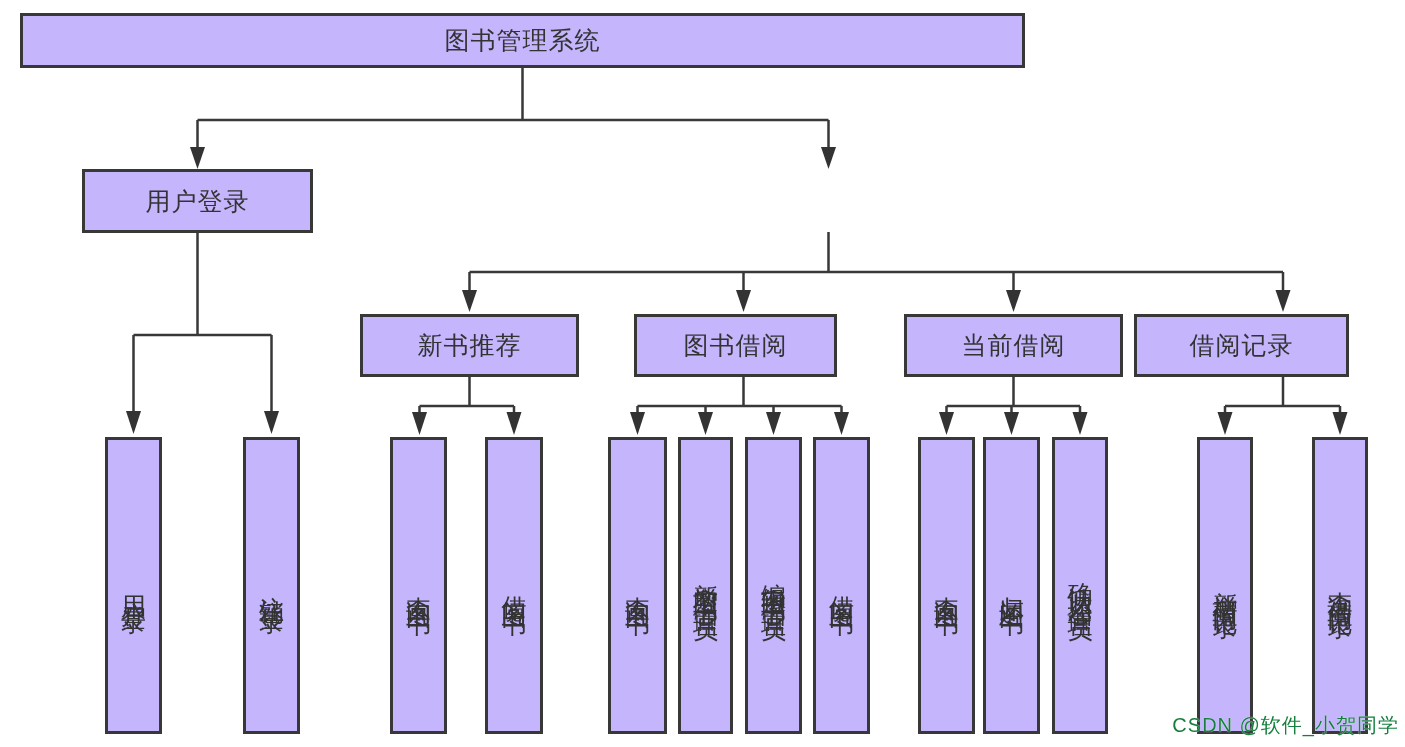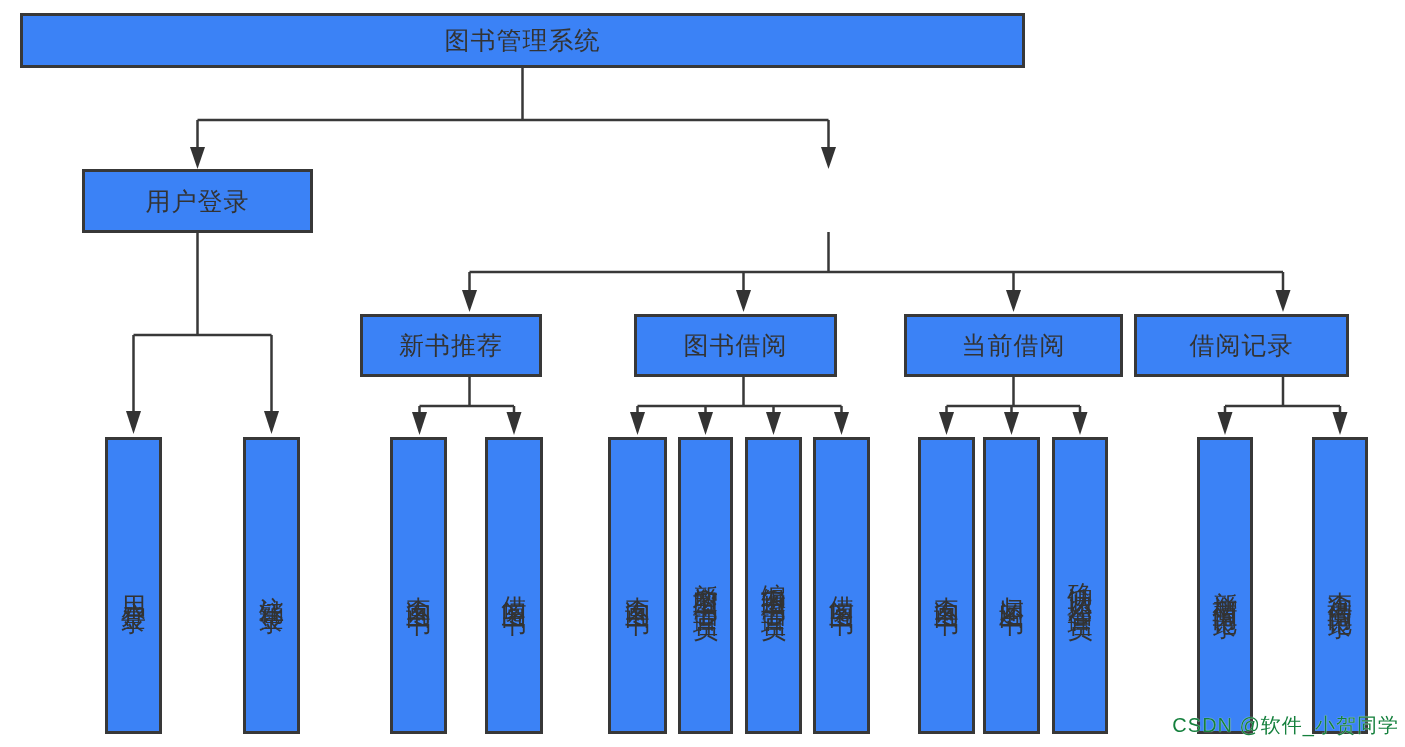--- a/index.html
+++ b/index.html
@@ -7,21 +7,21 @@
     position:relative;
     width:1405px;height:747px;
     background:#ffffff;
     font-family:"Liberation Sans","DejaVu Sans",sans-serif;
     overflow:hidden;
   }
   .connector-layer{position:absolute;left:0;top:0;width:1405px;height:747px;}
   .box{
     position:absolute;
     box-sizing:border-box;
-    background:#3b82f6;
+    background:#c4b5fd;
     border:3px solid #383838;
     display:flex;align-items:center;justify-content:center;
     color:#333333;
     font-size:25px;
     letter-spacing:1px;
     z-index:2;
   }
   .vbox .vtext{
     writing-mode:vertical-rl;
     text-orientation:mixed;
@@ -104,21 +104,21 @@
   </svg>
 
   <div class="box" style="left:20px;top:13px;width:1005px;height:55px;">
     <span>图书管理系统</span>
   </div>
 
   <div class="box" style="left:82px;top:169px;width:231px;height:64px;">
     <span>用户登录</span>
   </div>
 
-  <div class="box" style="left:360px;top:314px;width:182px;height:63px;">
+  <div class="box" style="left:360px;top:314px;width:219px;height:63px;">
     <span>新书推荐</span>
   </div>
   <div class="box" style="left:634px;top:314px;width:203px;height:63px;">
     <span>图书借阅</span>
   </div>
   <div class="box" style="left:904px;top:314px;width:219px;height:63px;text-align:right;">
     <span>当前借阅</span>
   </div>
   <div class="box" style="left:1134px;top:314px;width:215px;height:63px;">
     <span>借阅记录</span>

